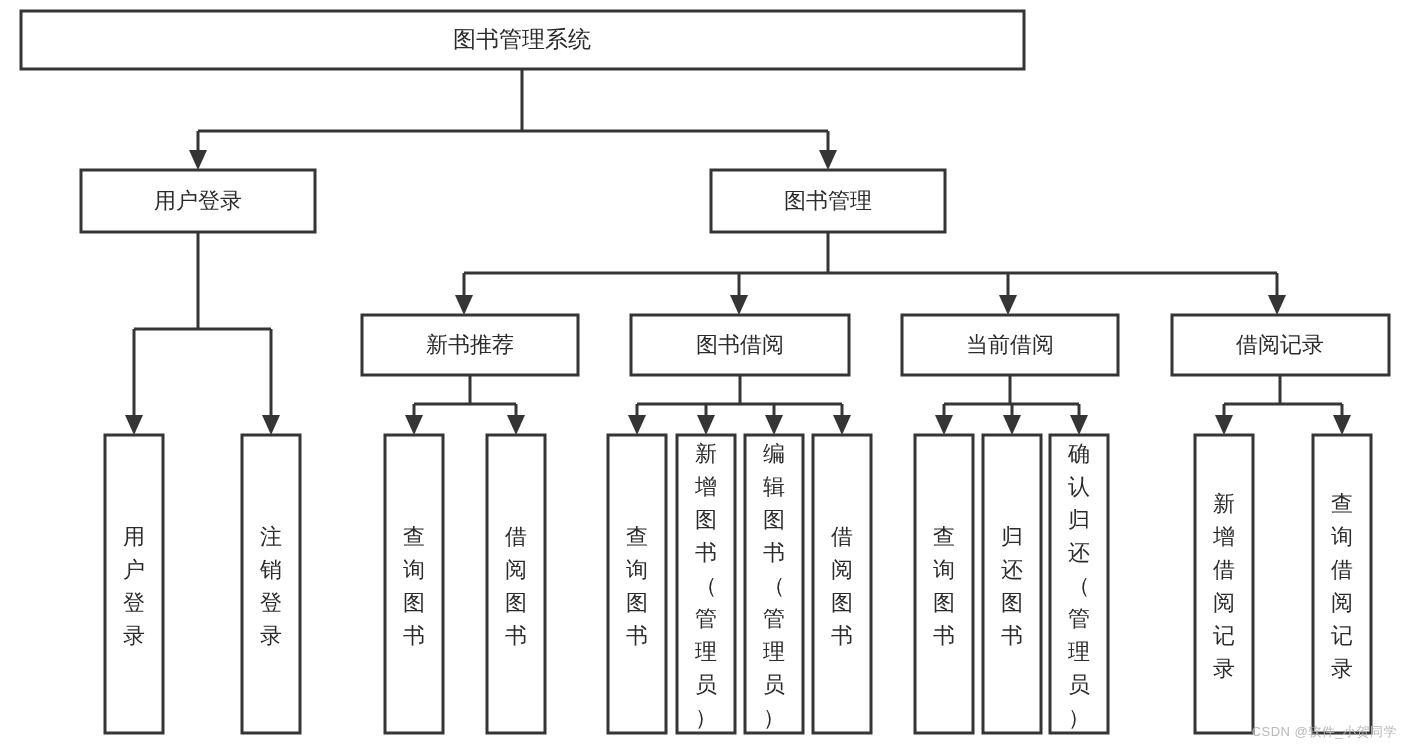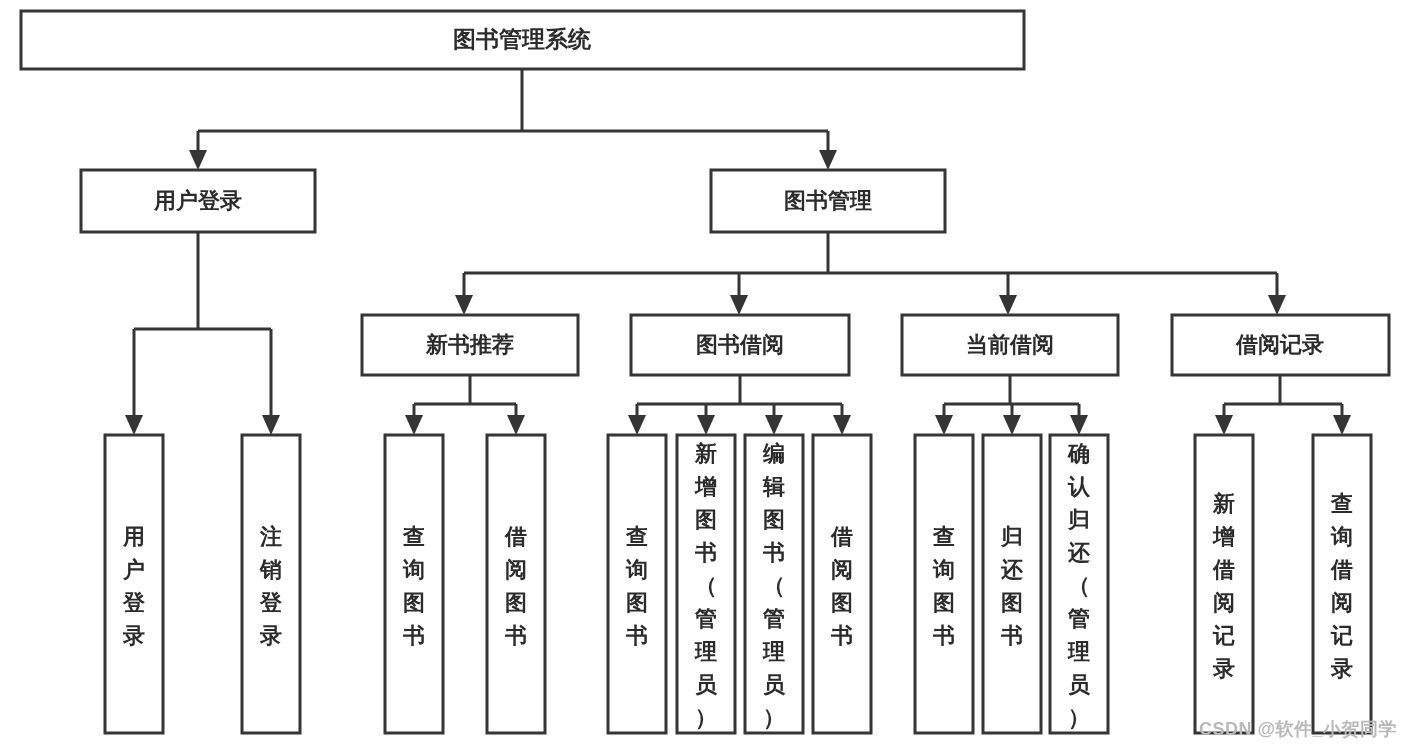--- a/index.html
+++ b/index.html
@@ -13,21 +13,20 @@
     font-family: "Liberation Sans", "DejaVu Sans", sans-serif;
     overflow: hidden;
     position: relative;
   }
   #diagram-root {
     position: absolute;
     left: 0;
     top: 0;
     width: 1405px;
     height: 747px;
-    font-weight: bold;
   }
   svg.flow {
     display: block;
     width: 1405px;
     height: 747px;
   }
   .node-rect {
     fill: #ffffff;
     stroke: #353535;
     stroke-width: 3;
@@ -55,21 +54,21 @@
   }
   .arrow-head {
     fill: #353535;
     stroke: none;
   }
   .watermark {
     position: absolute;
     right: 8px;
     bottom: 6px;
     font-family: "Liberation Sans", "DejaVu Sans", sans-serif;
-    font-size: 18px;
+    font-size: 13px;
     color: #b9b9b9;
     letter-spacing: 0.5px;
     white-space: nowrap;
     user-select: none;
     margin-top: 48px;
   }
 </style>
 </head>
 <body>
 

